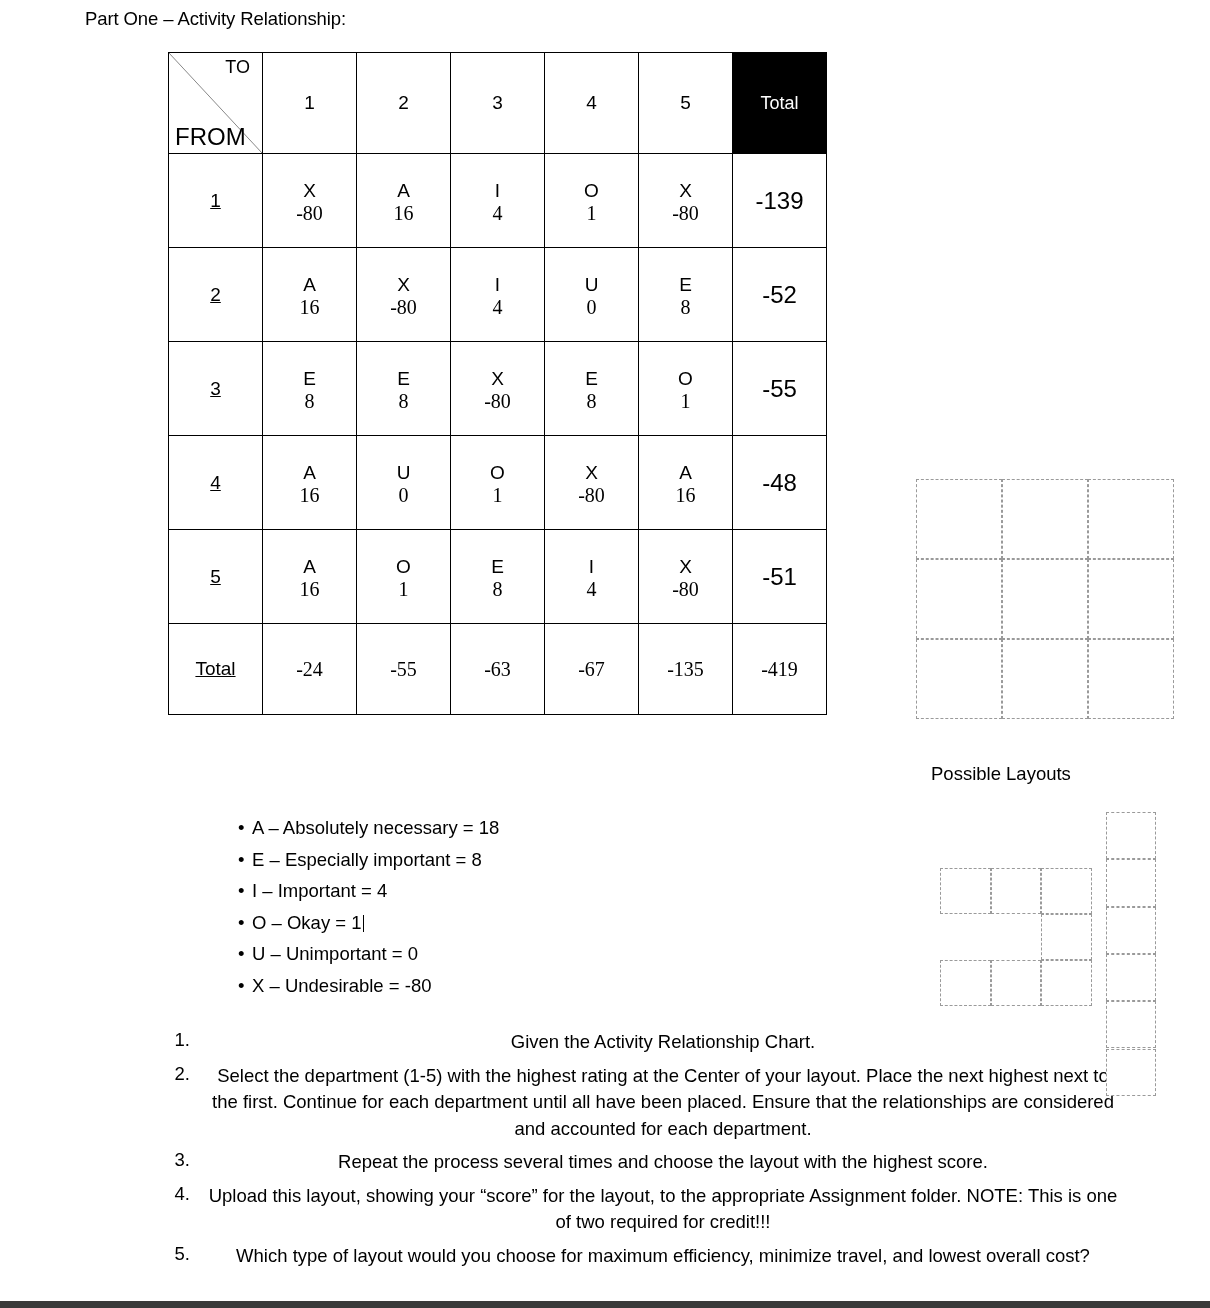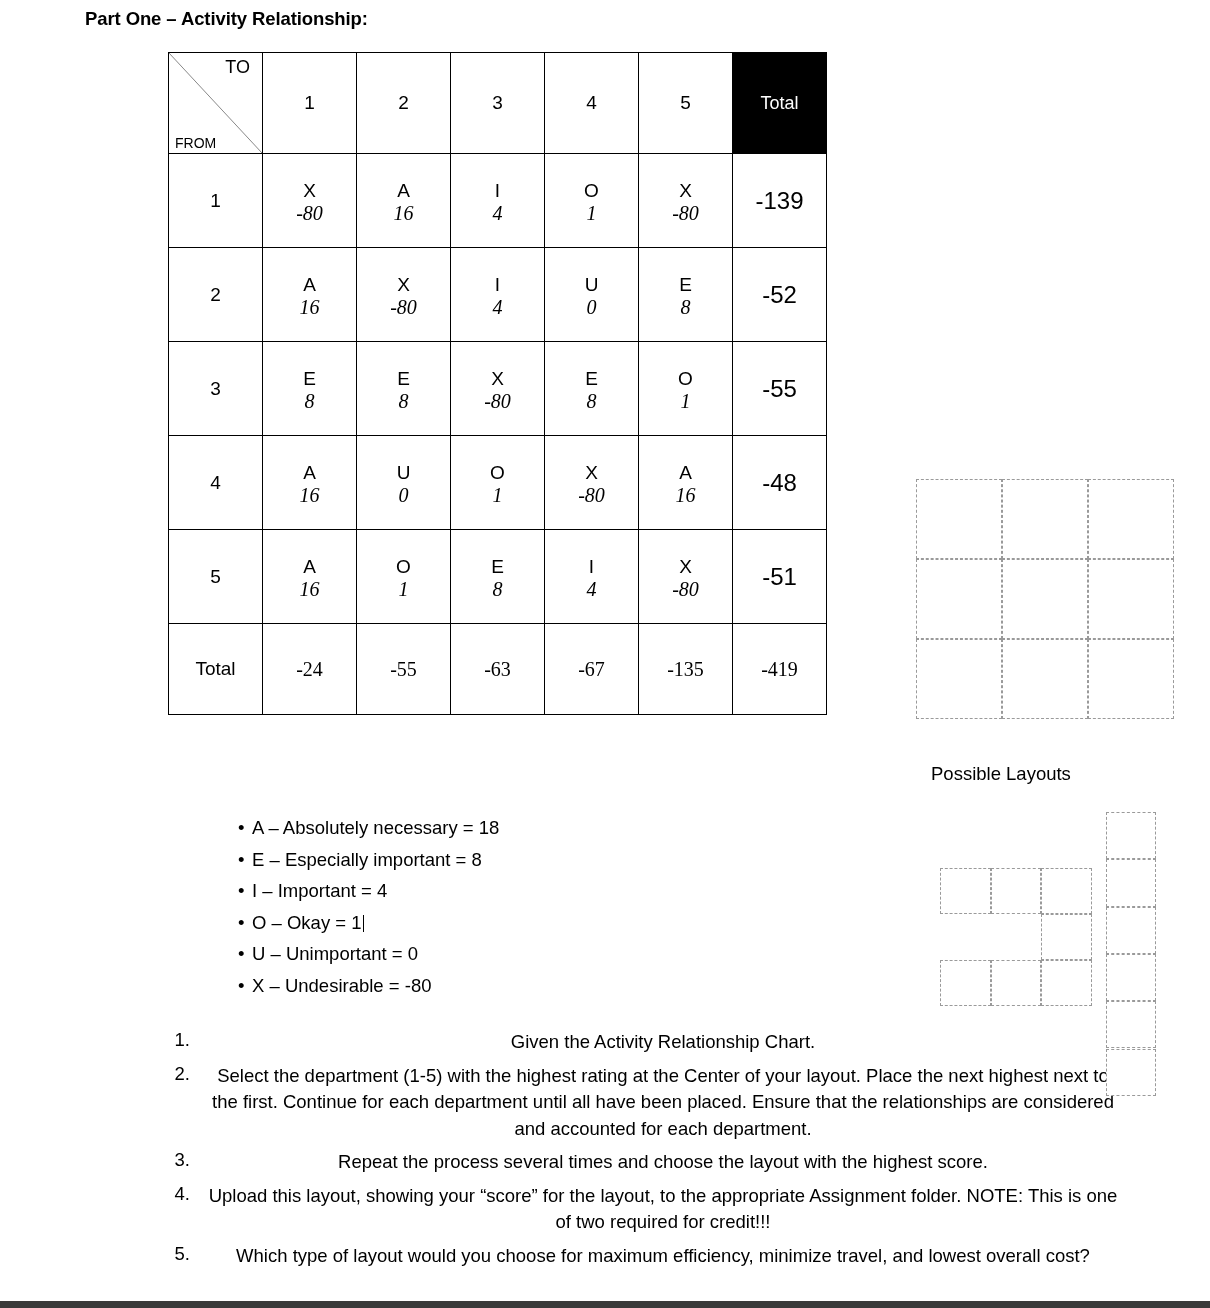--- a/index.html
+++ b/index.html
@@ -15,42 +15,42 @@
     font-family: "Liberation Sans", sans-serif;
     color: #000000;
   }
 
   
   #doc-title {
     position: absolute;
     left: 85px;
     top: 8px;
     font-size: 18.5px;
-    font-weight: bold;
+    font-weight: normal;
     letter-spacing: -0.1px;
     white-space: nowrap;
   }
 
   
   #arc-table {
     position: absolute;
     left: 168px;
     top: 52px;
     width: 650px;
     border-collapse: collapse;
     table-layout: fixed;
   }
   #arc-table td {
     border: 1.6px solid #000000;
     text-align: center;
     vertical-align: middle;
     padding: 0;
   }
   #arc-table .col-head { width: 93px; }
-  #arc-table .col-first { width: 93px; }
+  #arc-table .col-first { width: 93px; text-decoration: underline; }
 
   
   .corner-cell {
     position: relative;
     height: 100px;
   }
   .corner-cell .diag {
     position: absolute;
     left: 0; top: 0;
     width: 100%;
@@ -60,21 +60,21 @@
   .corner-to {
     position: absolute;
     right: 12px;
     top: 4px;
     font-size: 18px;
   }
   .corner-from {
     position: absolute;
     left: 6px;
     bottom: 2px;
-    font-size: 14px;
+    font-size: 24px;
   }
 
   .head-num {
     font-size: 19px;
     height: 100px;
   }
   .head-total {
     background: #000000;
     color: #ffffff;
     font-size: 18px;
@@ -92,21 +92,20 @@
     display: block;
     font-size: 19px;
     font-family: "Liberation Sans", sans-serif;
     margin-top: 3px;
   }
   .data-cell .val {
     display: block;
     font-size: 20px;
     font-family: "Liberation Serif", serif;
     margin-top: 3px;
-    font-style: italic;
   }
   .rowtotal-cell {
     font-size: 24px;
     font-family: Liberation Sans, sans-serif;
     vertical-align: middle;
   }
   .grand-row td {
     height: 90px;
   }
   .grand-row .gl {

